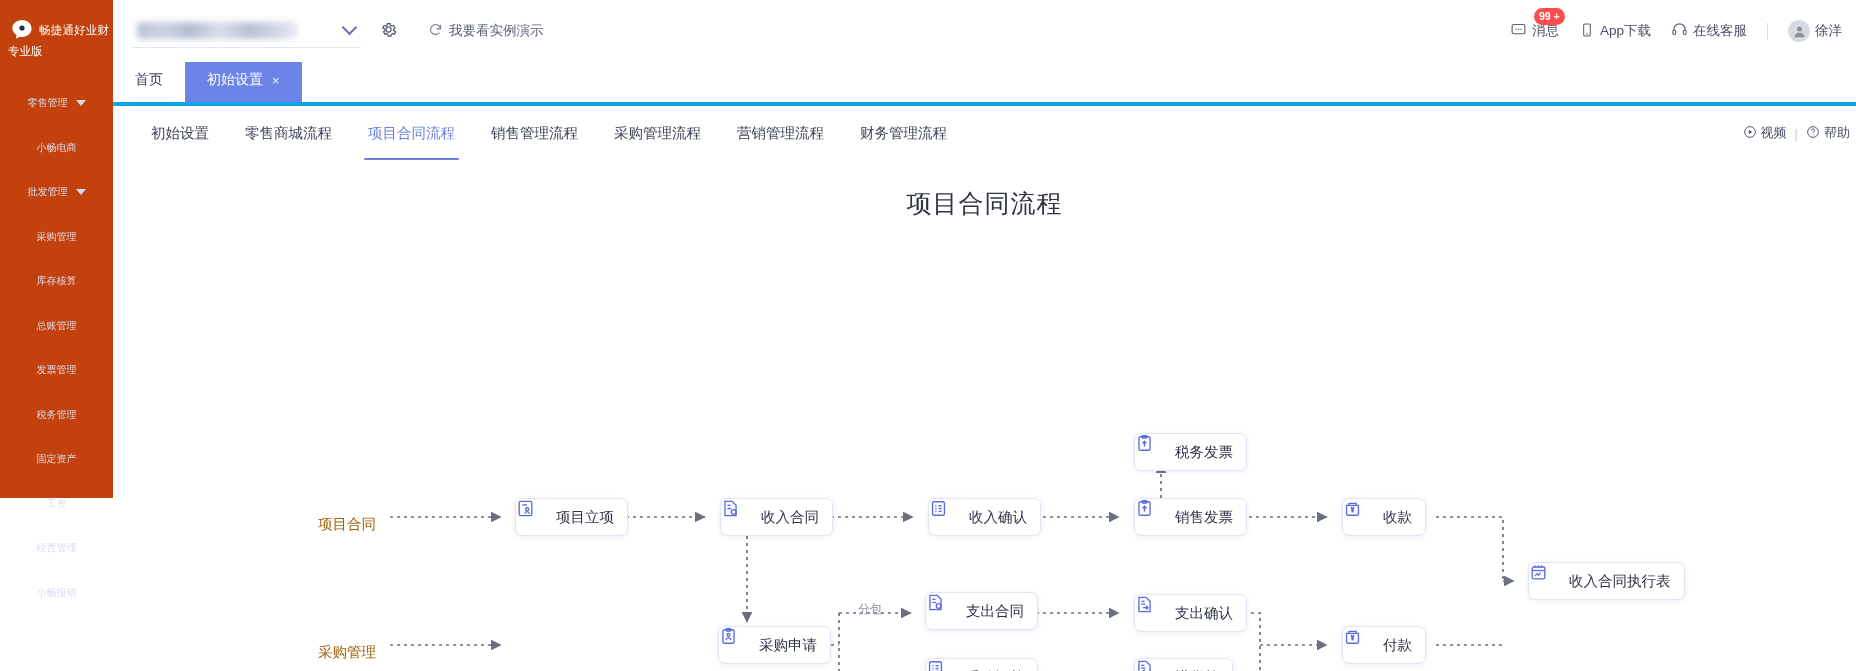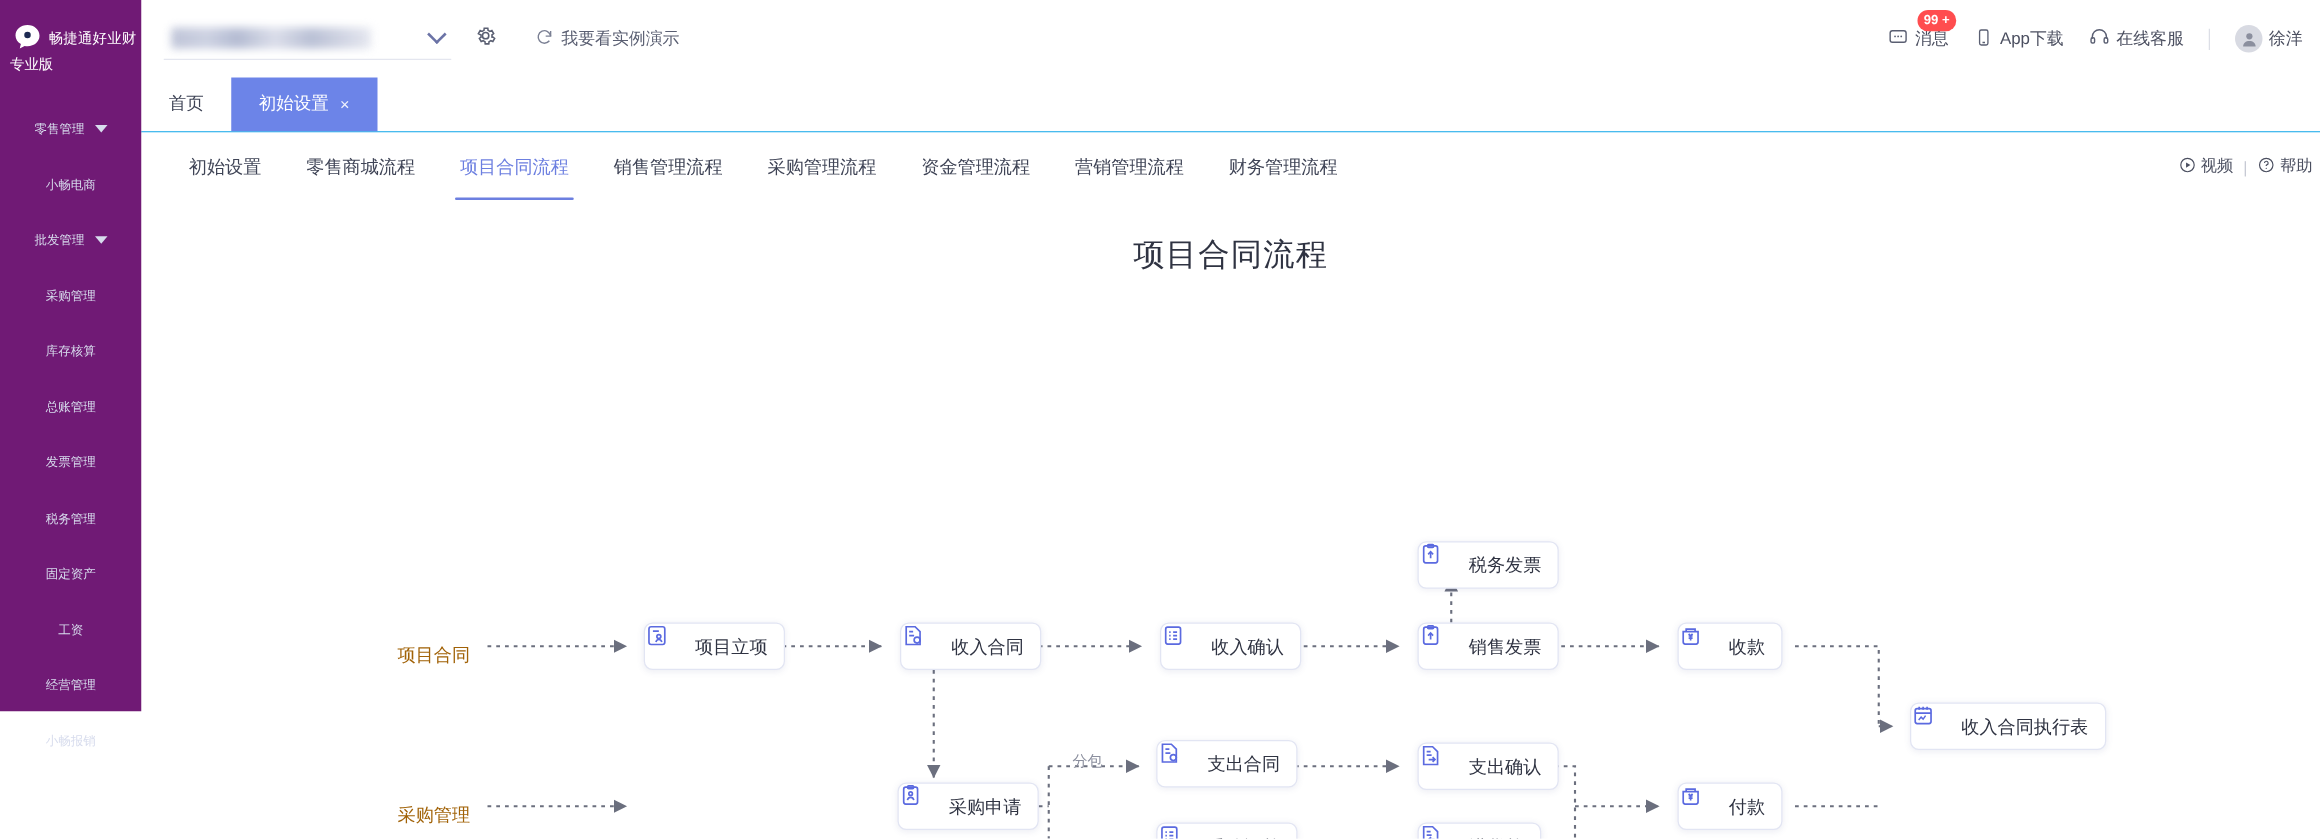--- a/index.html
+++ b/index.html
@@ -5,21 +5,21 @@
   * { box-sizing: border-box; margin: 0; padding: 0; }
   html, body {
     width: 1856px; height: 671px;
     font-family: "Liberation Sans", "DejaVu Sans", sans-serif;
     background: #ffffff; overflow: hidden;
   }
   .app { position: relative; width: 1856px; height: 671px; display: flex; }
 
   
   .sidebar {
-    width: 113px; height: 569px; background: #701a75;
+    width: 113px; height: 498px; background: #c2410c;
     flex: 0 0 113px; position: relative; z-index: 5;
   }
   .brand { padding: 18px 0 10px 0; text-align: center; }
   .brand-row { display: flex; align-items: center; justify-content: flex-start; padding-left: 10px; gap: 5px; }
   .brand-logo { width: 24px; height: 24px; flex: 0 0 24px; }
   .brand-name {
     color: #ffffff; font-size: 11.5px; white-space: nowrap;
     letter-spacing: .2px; overflow: hidden;
   }
   .brand-sub { color: #ffffff; font-size: 11.5px; padding-left: 8px; margin-top: 2px; text-align:left; }
@@ -73,21 +73,21 @@
   }
   .tb-divider { width: 1px; height: 17px; background: #dcdee6; }
   .avatar {
     width: 22px; height: 22px; border-radius: 50%; background: #d8dae2;
     display: flex; align-items: center; justify-content: center;
   }
 
   
   .tabstrip {
     height: 44px; background: #ffffff; display: flex; align-items: flex-end;
-    padding-left: 0; flex: 0 0 44px; border-bottom: 1px solid #0ea5e9;
+    padding-left: 0; flex: 0 0 44px; border-bottom: 4px solid #0ea5e9;
   }
   .tab {
     height: 44px; display: flex; align-items: center; justify-content: center;
     padding: 0 22px; font-size: 14px; color: #3f4456; cursor: pointer;
     background: transparent; gap: 9px; white-space: nowrap;
   }
   .tab.active { background: #6c84e8; color: #ffffff; }
   .tab-close { font-size: 13px; opacity: .9; }
 
   
@@ -291,23 +291,20 @@
       <div class="modtab active">
           <span>项目合同流程</span>
         </div>
       <div class="modtab">
           <span>销售管理流程</span>
         </div>
       <div class="modtab">
           <span>采购管理流程</span>
         </div>
       <div class="modtab">
-          <span>资金管理流程</span>
-        </div>
-      <div class="modtab">
           <span>营销管理流程</span>
         </div>
       <div class="modtab">
           <span>财务管理流程</span>
         </div>
 
       <div class="modbar-right">
         <span class="mb-link">
           <span>
             <svg viewBox="0 0 24 24" width="14" height="14" fill="none" stroke="#4b4f60" stroke-width="1.6">

